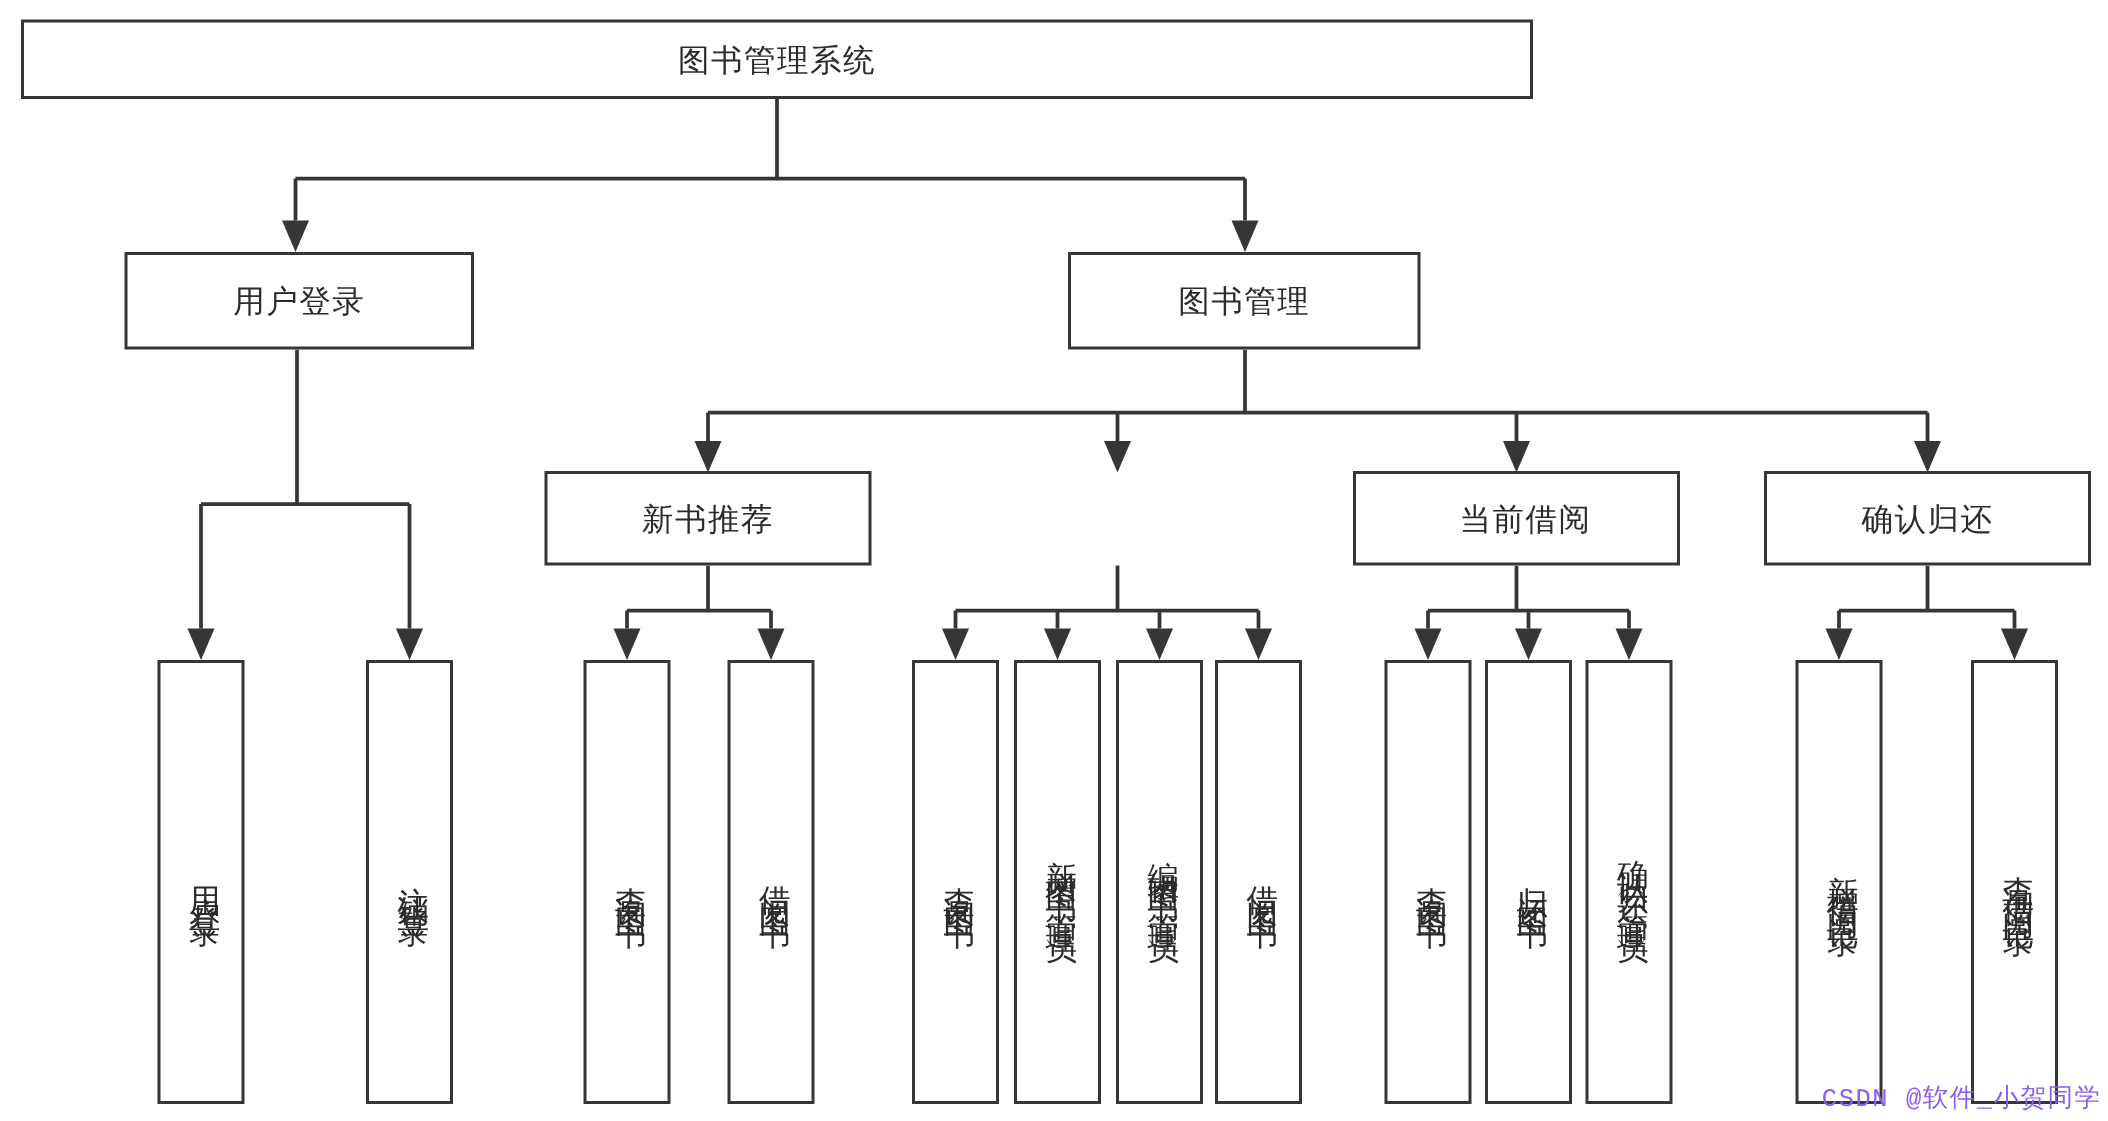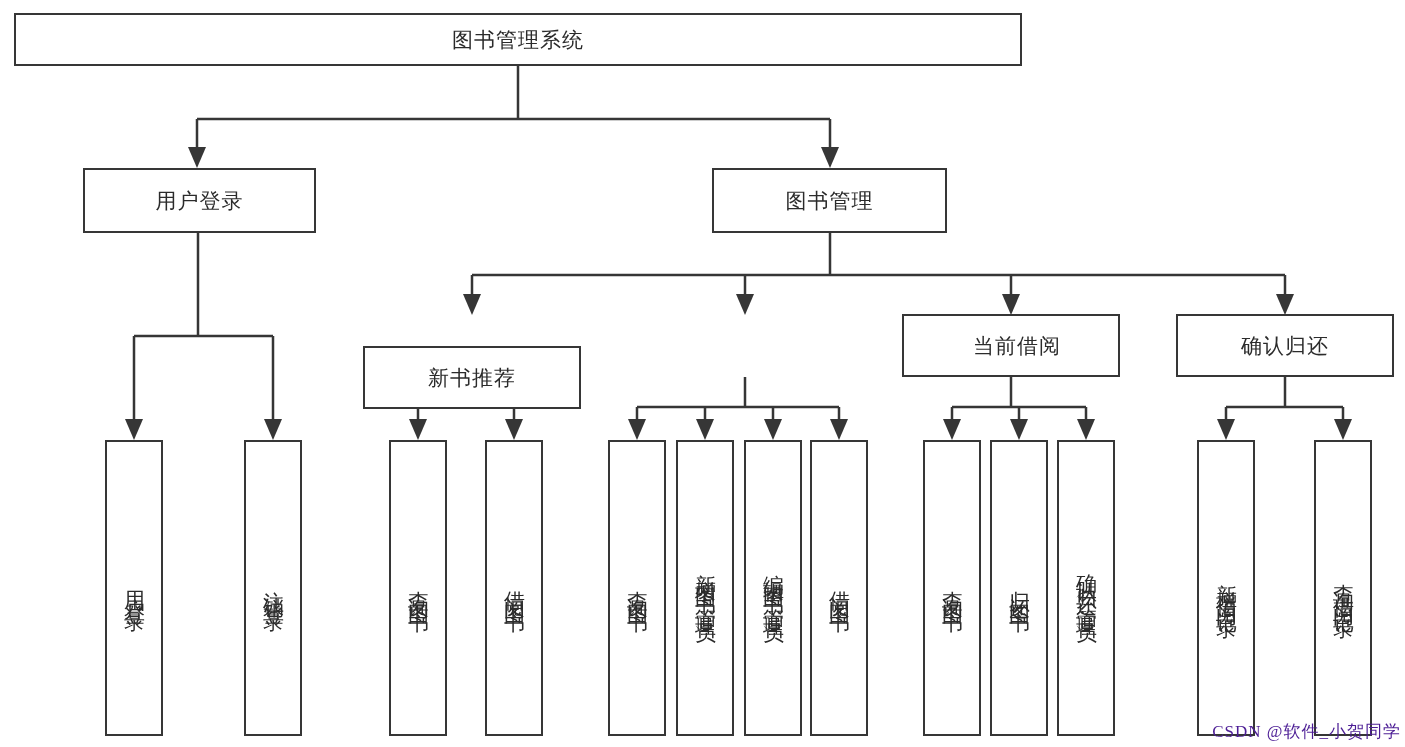--- a/index.html
+++ b/index.html
@@ -6,21 +6,21 @@
     margin: 0;
     padding: 0;
     background: #ffffff;
   }
   .stage {
     position: relative;
     width: 1405px;
     height: 747px;
     background: #ffffff;
     overflow: hidden;
-    font-family: Liberation Serif, serif;
+    font-family: Liberation Mono, monospace;
     color: #2b2b2b;
   }
   svg.wires {
     position: absolute;
     left: 0; top: 0;
     width: 1405px; height: 747px;
     z-index: 1;
   }
   .box {
     position: absolute;
@@ -32,21 +32,21 @@
     justify-content: center;
     z-index: 2;
     font-size: 21px;
     letter-spacing: 1px;
     color: #2b2b2b;
   }
   .root-box   { left: 14px;  top: 13px;  width: 1008px; height: 53px; }
   .l2a        { left: 83px;  top: 168px; width: 233px;  height: 65px; }
   .l2b        { left: 712px; top: 168px; width: 235px;  height: 65px; }
   .l3         { top: 314px; height: 63px; width: 218px; }
-  .l3-1 { left: 363px; margin-top: 32px; }
+  .l3-1 { left: 363px; }
   .l3-2 { left: 636px; }
   .l3-3 { left: 902px; padding-left: 12px; }
   .l3-4 { left: 1176px; }
   .leaf {
     top: 440px;
     height: 296px;
     width: 58px;
   }
   .vtext {
     writing-mode: vertical-rl;
@@ -56,21 +56,21 @@
     line-height: 1;
     white-space: nowrap;
   }
   .watermark {
     position: absolute;
     right: 4px;
     bottom: 4px;
     z-index: 5;
     font-size: 17px;
     letter-spacing: 1px;
-    color: #4c1d95;
+    color: #8b5cf6;
   }
 </style>
 </head>
 <body>
 
 <div class="stage">
 
   <svg class="wires" viewBox="0 0 1405 747" xmlns="http://www.w3.org/2000/svg">
     <g stroke="#363636" stroke-width="2.5" fill="none">
 

